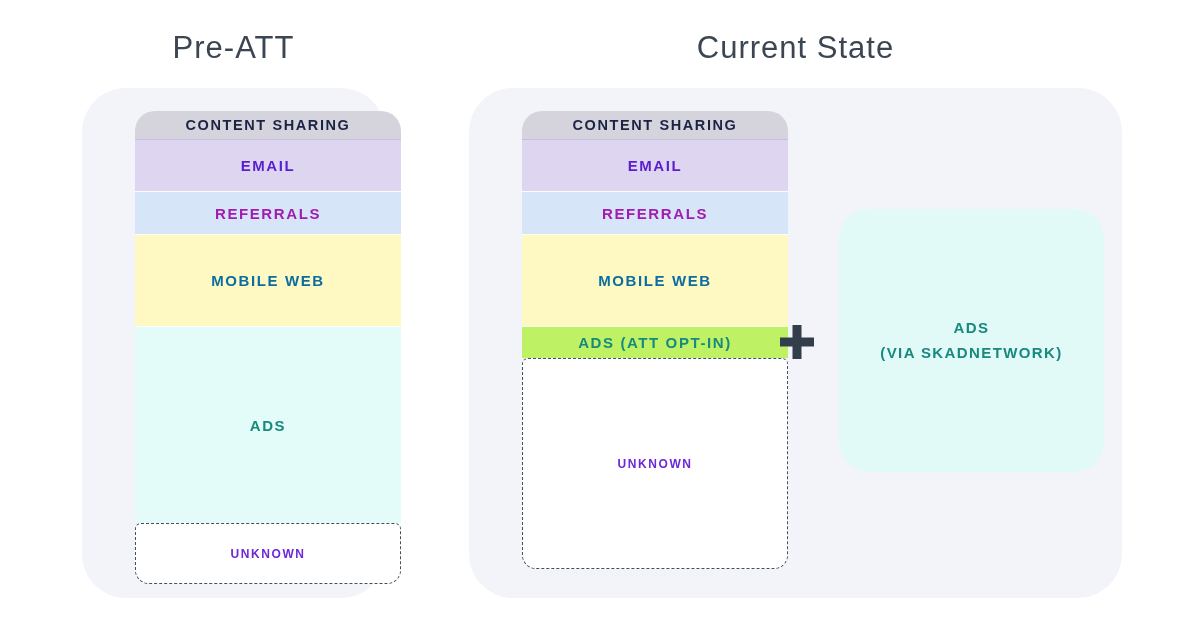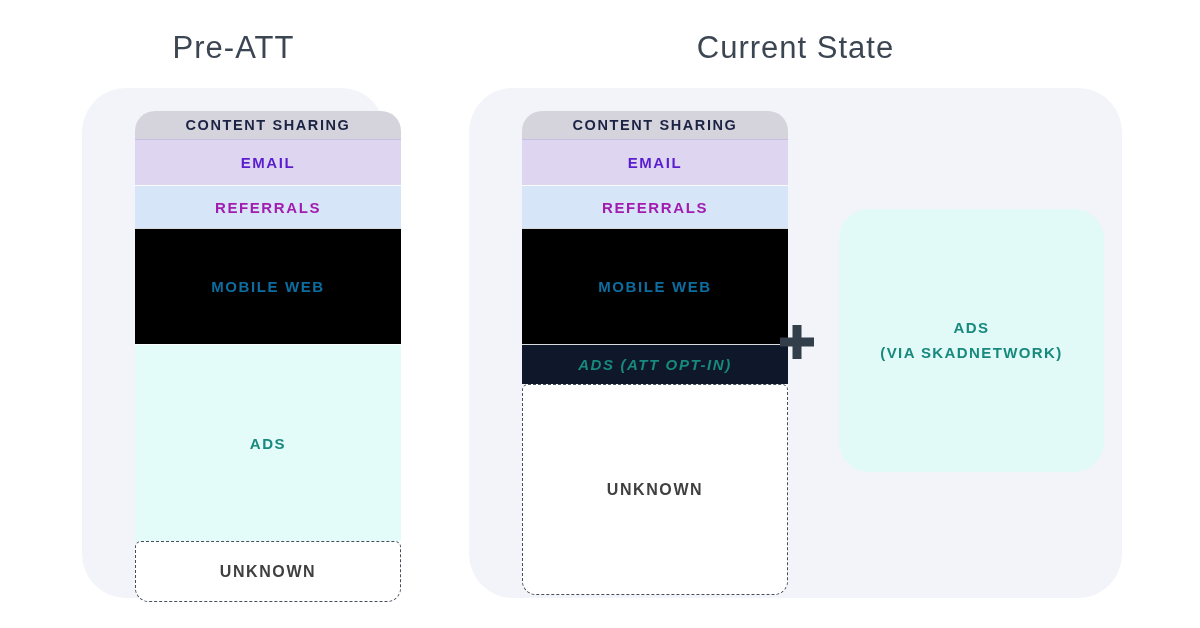--- a/index.html
+++ b/index.html
@@ -53,56 +53,55 @@
     text-align: center;
   }
   .seg-header {
     height: 28px;
     background: #d5d4dc;
     color: #1b2344;
     border-radius: 20px 20px 0 0;
     font-size: 14.5px;
   }
   .seg-email {
-    height: 46px;
+    height: 52px;
     background: #ded6f1;
     color: #5a1ecf;
     border-top: 1px solid #c8bfe0;
   }
   .seg-referrals {
     height: 43px;
     background: #d6e5f8;
     color: #a21caf;
     border-top: 1px solid rgba(255,255,255,0.85);
   }
   .seg-mobile {
-    height: 116px;
-    background: #000000;
+    height: 92px;
+    background: #fef9c3;
     color: #0c6da1;
     border-top: 1px solid rgba(255,255,255,0.85);
   }
   .seg-ads-large {
     height: 197px;
     background: #e3fbf9;
     color: #17897d;
     border-top: 1px solid rgba(255,255,255,0.85);
   }
   .seg-ads-small {
-    height: 40px;
-    background: #0f172a;
+    height: 32px;
+    background: #bef264;
     color: #17897d;
     border-top: 1px solid rgba(255,255,255,0.85);
-    font-style: italic;
   }
   .seg-unknown {
     background: #ffffff;
-    color: #404040;
+    color: #6d28d9;
     border: 1.6px dashed #454f5b;
     border-radius: 6px 6px 14px 14px;
-    font-size: 16px;
+    font-size: 12px;
   }
   .seg-unknown-small { height: 61px; }
   .seg-unknown-large { height: 211px; }
 
   .plus {
     position: absolute;
     left: 311px;
     top: 237px;
     width: 34px;
     height: 34px;

